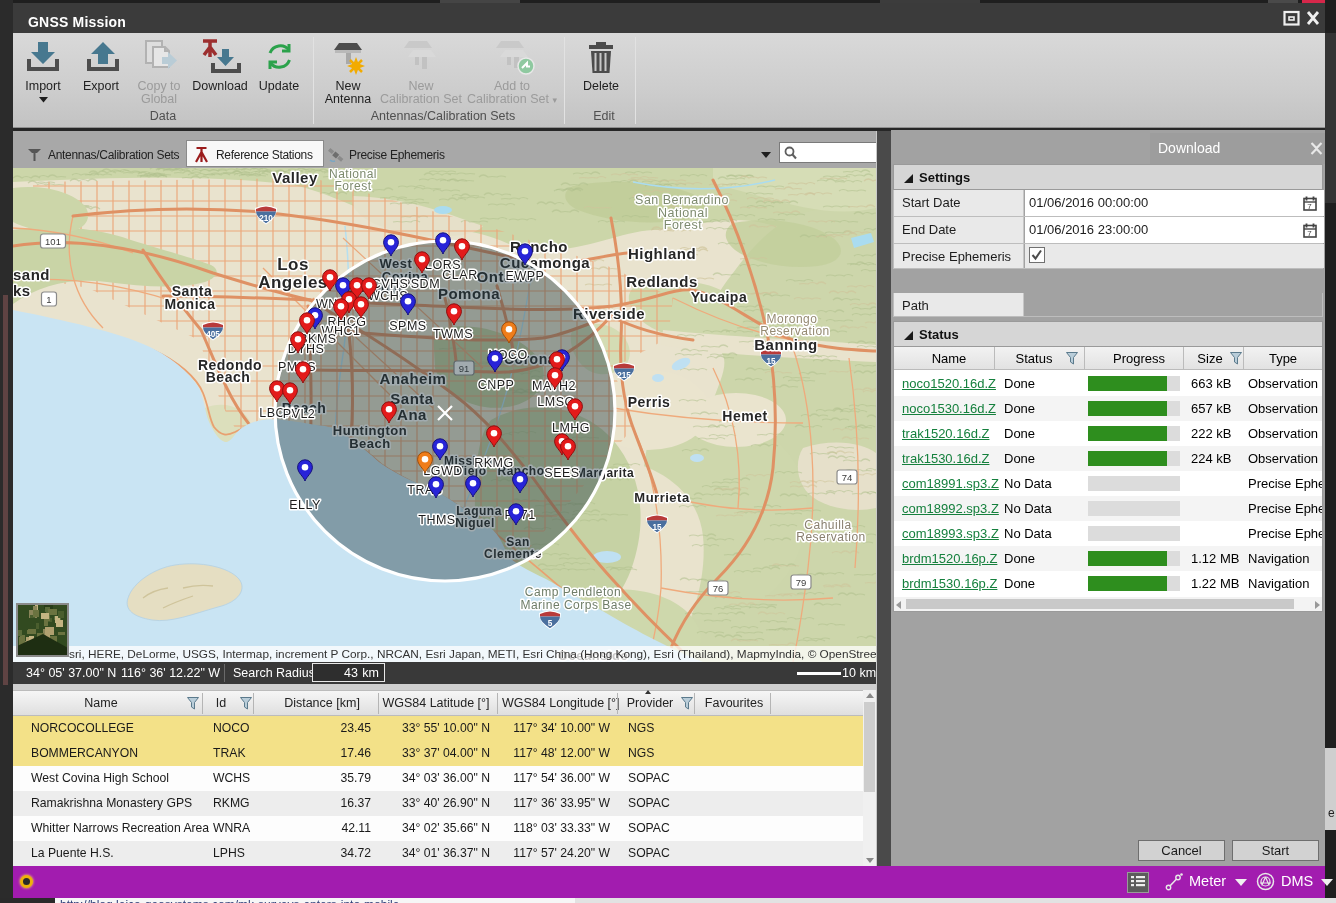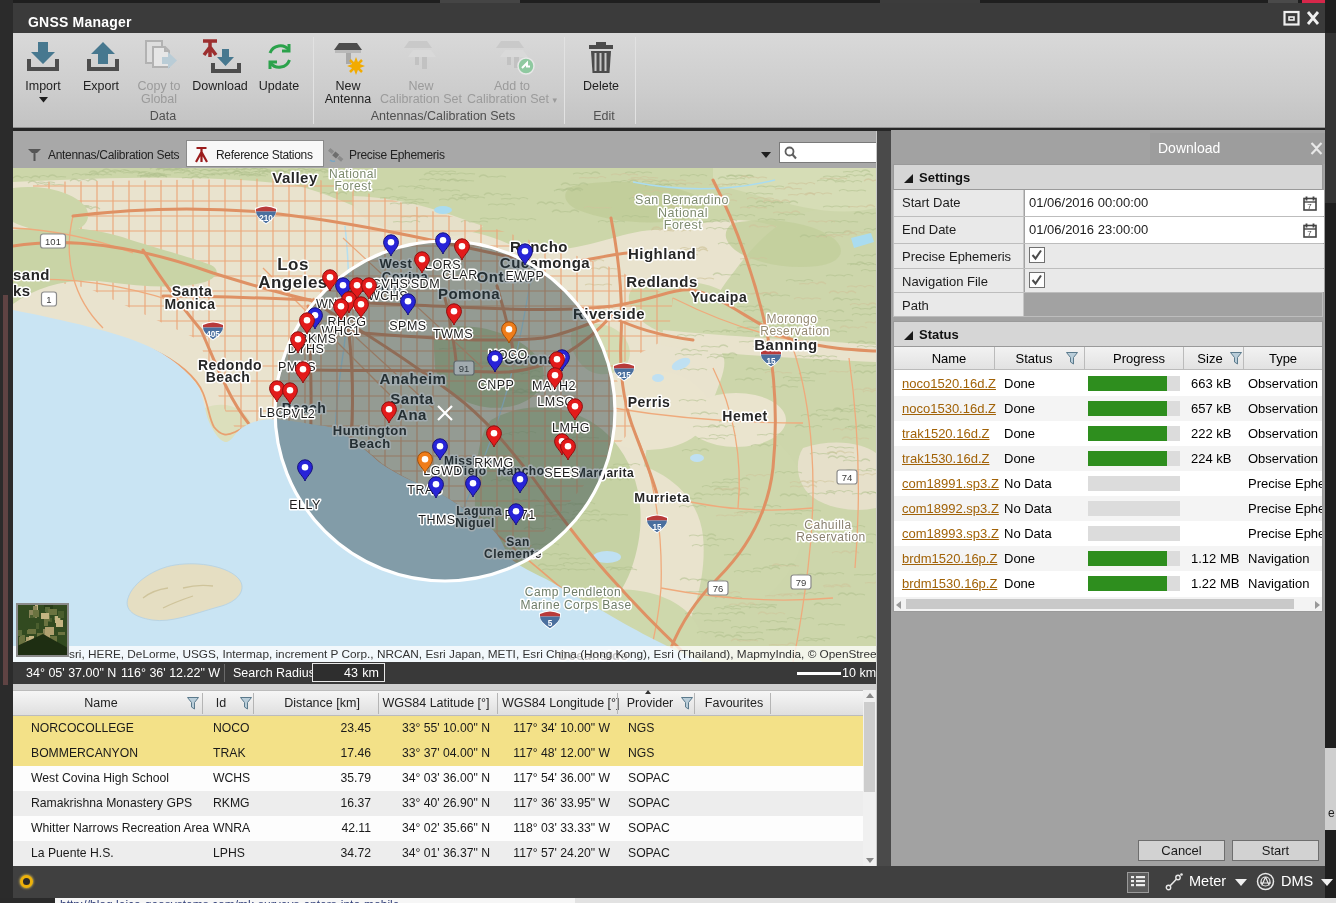--- a/index.html
+++ b/index.html
@@ -47,26 +47,26 @@
 #pgtab { position:absolute; left:0px; top:3px; width:257px; height:31px; background:#6f6f6f; color:#fff; font-size:14px; }
 #dltab { position:absolute; left:259px; top:3px; width:175px; height:31px; background:#9d9d9d; color:#fff; font-size:14px; }
 .sechdr { position:absolute; left:2px; width:430px; height:26px; background:#d6d6d6;
   border:1px solid #9a9a9a; font-weight:bold; font-size:13px; color:#111; }
 .prow { position:absolute; left:2px; width:430px; height:27px; border:1px solid #bdbdbd; border-top:none; font-size:13px; color:#1c1c1c; }
 .plabel { position:absolute; left:0; top:0; width:130px; height:100%; background:#e9e9e9; border-right:1px solid #c6c6c6; padding:5px 0 0 8px; }
 .pval { position:absolute; left:131px; top:0; width:299px; height:100%; }
 
 #stable { position:absolute; left:2px; top:216px; width:430px; height:266px; background:#fff; border:1px solid #9a9a9a; font-size:13px; overflow:hidden;}
 .strow { position:absolute; left:0; width:428px; height:25px; line-height:25px; }
-.slink { color:#a16207; text-decoration:underline; }
+.slink { color:#15803d; text-decoration:underline; }
 
 .btn { position:absolute; top:710px; width:87px; height:21px; background:#d2d2d2; border:1px solid #6e6e6e;
   text-align:center; font-size:13px; color:#1a1a1a; line-height:19px; }
 
-#statusbar { left:13px; top:866px; width:1312px; height:32px; background:#404040; }
+#statusbar { left:13px; top:866px; width:1312px; height:32px; background:#a21caf; }
 #bottomstrip { left:0; top:898px; width:1336px; height:5px; background:#e2e2e2; }
 </style>
 </head>
 <body>
 <div id="page">
 
   <div class="abs" style="left:0;top:0;width:1336px;height:3px;background:#1f1f1f;"></div>
   <div class="abs" style="left:440px;top:0;width:80px;height:3px;background:#454545;"></div>
   <div class="abs" style="left:880px;top:0;width:100px;height:3px;background:#3c3c3c;"></div>
   <div class="abs" style="left:1302px;top:0;width:25px;height:3px;background:#d6274a;"></div>
@@ -74,21 +74,21 @@
   <div class="abs" id="lstrip">
       <div class="maroon"></div>
     </div>
   <div class="abs" id="rstrip">
     <div class="abs" style="left:0;top:33px;width:11px;height:170px;background:#343434;"></div>
     <div class="abs" style="left:0;top:748px;width:11px;height:82px;background:#cfcfcf;"></div>
     <div class="abs" style="left:3px;top:806px;width:8px;height:14px;color:#222;font-size:12px;">e</div>
   </div>
 
   <div class="abs" id="titlebar">
-    <div class="abs" id="title">GNSS Manager</div>
+    <div class="abs" id="title">GNSS Mission</div>
     <svg class="abs" style="left:1270px;top:7px" width="46" height="17" viewBox="0 0 46 17">
       <rect x="1.5" y="2" width="14" height="12.5" fill="none" stroke="#f0f0f0" stroke-width="2.2"></rect>
       <rect x="6" y="7" width="5" height="3" fill="none" stroke="#f0f0f0" stroke-width="1.6"></rect>
       <path d="M25 2 L35 14 M35 2 L25 14" stroke="#f0f0f0" stroke-width="2.8" fill="none"></path>
     </svg>
   </div>
 
   <div class="abs" id="ribbon">
 
     <div class="rbtn" style="left:0px;width:60px;">
@@ -1248,30 +1248,20 @@
     <div class="prow" style="top:114px;height:25px;">
       <div class="plabel">Precise Ephemeris</div>
       <div class="pval" style="background:#e9e9e9;">
         <div class="abs" style="left:4px;top:3px;width:16px;height:16px;background:#fdfdfd;border:1px solid #707070;">
           <svg width="14" height="14" viewBox="0 0 14 14">
               <path d="M2.5 7 L5.5 10.5 L11 2.5" stroke="#4a4a4a" stroke-width="2" fill="none"></path>
             </svg>
         </div>
       </div>
     </div>
-    <div class="prow" style="top:139px;height:24px;">
-      <div class="plabel">Navigation File</div>
-      <div class="pval" style="background:#e9e9e9;">
-        <div class="abs" style="left:4px;top:3px;width:16px;height:16px;background:#fdfdfd;border:1px solid #707070;">
-          <svg width="14" height="14" viewBox="0 0 14 14">
-              <path d="M2.5 7 L5.5 10.5 L11 2.5" stroke="#4a4a4a" stroke-width="2" fill="none"></path>
-            </svg>
-        </div>
-      </div>
-    </div>
     <div class="prow" style="top:163px;height:24px;">
       <div class="plabel">Path</div>
     </div>
 
     <div class="sechdr" style="top:191px;">
       <div class="abs" style="left:10px;top:9px;width:9px;height:9px;background:#1a1a1a;clip-path:polygon(100% 0,100% 100%,0 100%);"></div>
       <div class="abs" style="left:25px;top:5px;">Status</div>
     </div>
     <div id="stable">
       <div class="abs" style="left:0;top:0;width:428px;height:23px;background:linear-gradient(#f2f2f2,#e2e2e2);border-bottom:1px solid #bbb;">

